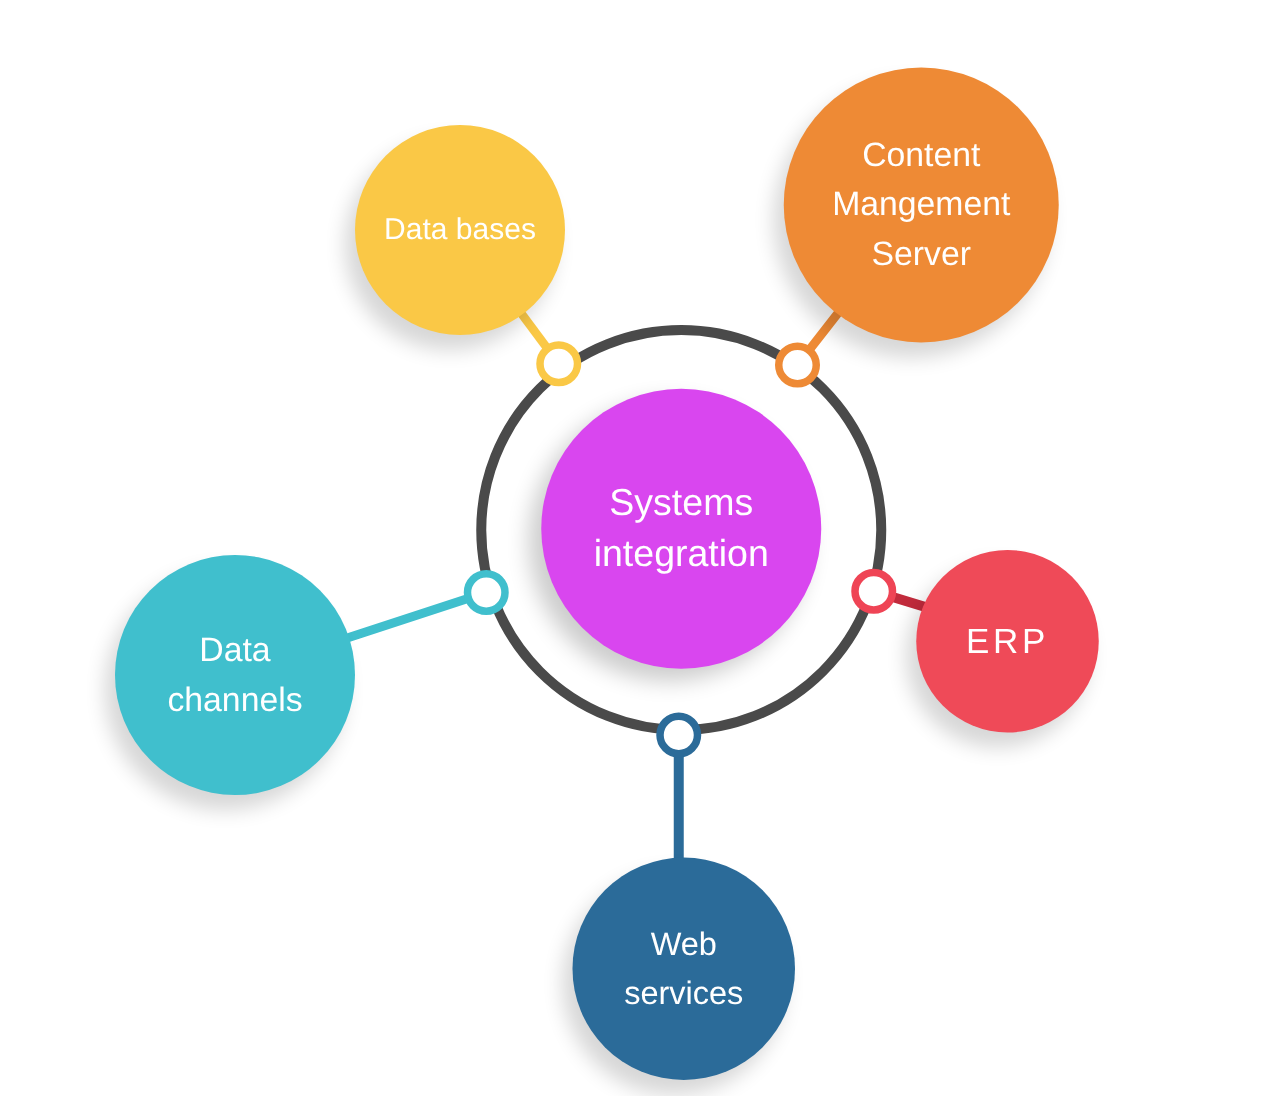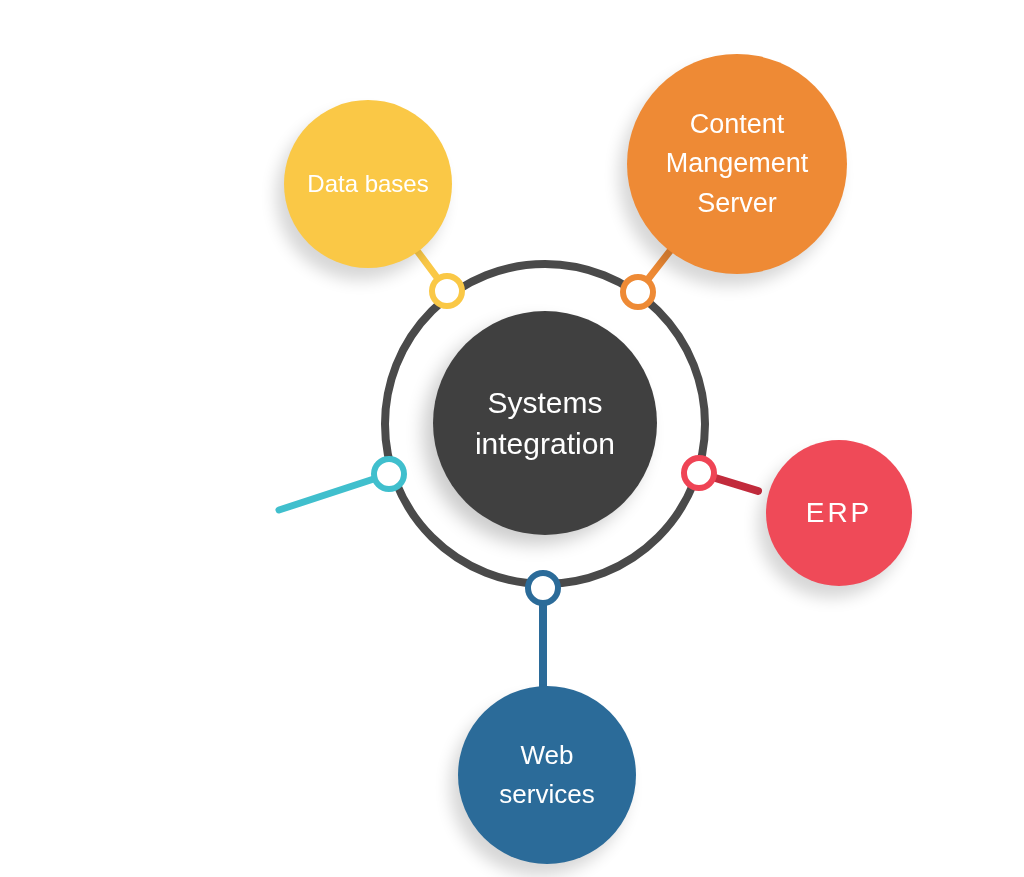--- a/index.html
+++ b/index.html
@@ -62,21 +62,21 @@
     line-height: 1.3;
   }
   .sat-cms {
     left: 627px; top: 54px;
     width: 220px; height: 220px;
     font-size: 27px;
     line-height: 1.45;
   }
   .sat-cms .label { padding: 0 28px; }
   .sat-erp {
-    left: 766px; top: 440px;
+    left: 733px; top: 440px;
     width: 146px; height: 146px;
     font-size: 28px;
     letter-spacing: 3px;
   }
   .sat-datachannels {
     left: 92px; top: 444px;
     width: 192px; height: 192px;
     font-size: 27px;
     line-height: 1.5;
   }
@@ -111,21 +111,21 @@
   <svg class="lines" viewBox="0 0 1024 877" xmlns="http://www.w3.org/2000/svg">
     <line x1="418" y1="252" x2="447" y2="291" stroke-width="7" stroke-linecap="round" stroke="#FAC846"></line>
     <line x1="670" y1="251" x2="638" y2="292" stroke-width="7" stroke-linecap="round" stroke="#EE8A35"></line>
     <line x1="758" y1="491" x2="699" y2="473" stroke-width="8" stroke-linecap="round" stroke="#C22B3C"></line>
     <line x1="279" y1="510" x2="389" y2="474" stroke-width="7" stroke-linecap="round" stroke="#40BFCD"></line>
     <line x1="543" y1="692" x2="543" y2="588" stroke-width="8" stroke-linecap="round" stroke="#2B6B99"></line>
   </svg>
 
   <div class="ring" style="border-color: rgb(74, 74, 74);"></div>
 
-  <div class="circle hub" style="background: #404040;">
+  <div class="circle hub" style="background: #d946ef;">
     <span class="label">Systems integration</span>
   </div>
 
   <div class="node node-databases" style="border-color: rgb(250, 200, 70);"></div>
   <div class="node node-cms" style="border-color: rgb(238, 138, 53);"></div>
   <div class="node node-erp" style="border-color: rgb(239, 68, 85);"></div>
   <div class="node node-datachannels" style="border-color: rgb(64, 191, 205);"></div>
   <div class="node node-webservices" style="border-color: rgb(43, 107, 153);"></div>
 
   <div class="circle sat sat-databases" style="background: rgb(250, 200, 70);">
@@ -133,18 +133,21 @@
   </div>
 
   <div class="circle sat sat-cms" style="background: rgb(238, 138, 53);">
     <span class="label">Content Mangement Server</span>
   </div>
 
   <div class="circle sat sat-erp" style="background: rgb(239, 74, 88);">
     <span class="label">ERP</span>
   </div>
 
+  <div class="circle sat sat-datachannels" style="background: rgb(64, 191, 205);">
+    <span class="label">Data channels</span>
+  </div>
 
   <div class="circle sat sat-webservices" style="background: rgb(43, 107, 153); justify-content: flex-end;">
     <span class="label">Web services</span>
   </div>
 
 </div>
 
 </body></html>

